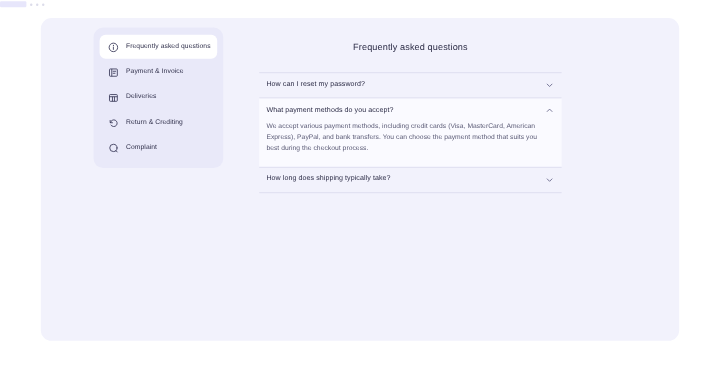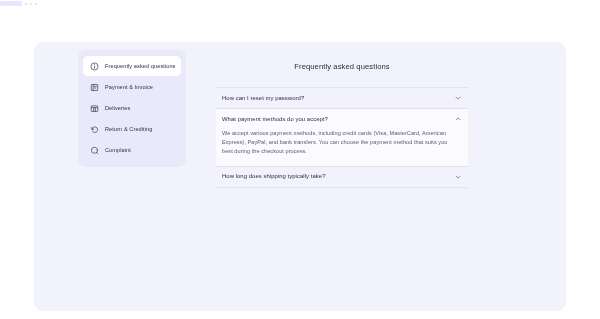--- a/index.html
+++ b/index.html
@@ -36,21 +36,21 @@
     width: 2px;
     height: 2px;
     border-radius: 50%;
     background: #dcdcea;
   }
 
   
   .page-panel {
     position: absolute;
     left: 34px;
-    top: 42px;
+    top: 15px;
     width: 532px;
     height: 269px;
     background: #f2f2fc;
     border-radius: 9px;
   }
 
   
   .sidebar {
     position: absolute;
     left: 44px;

